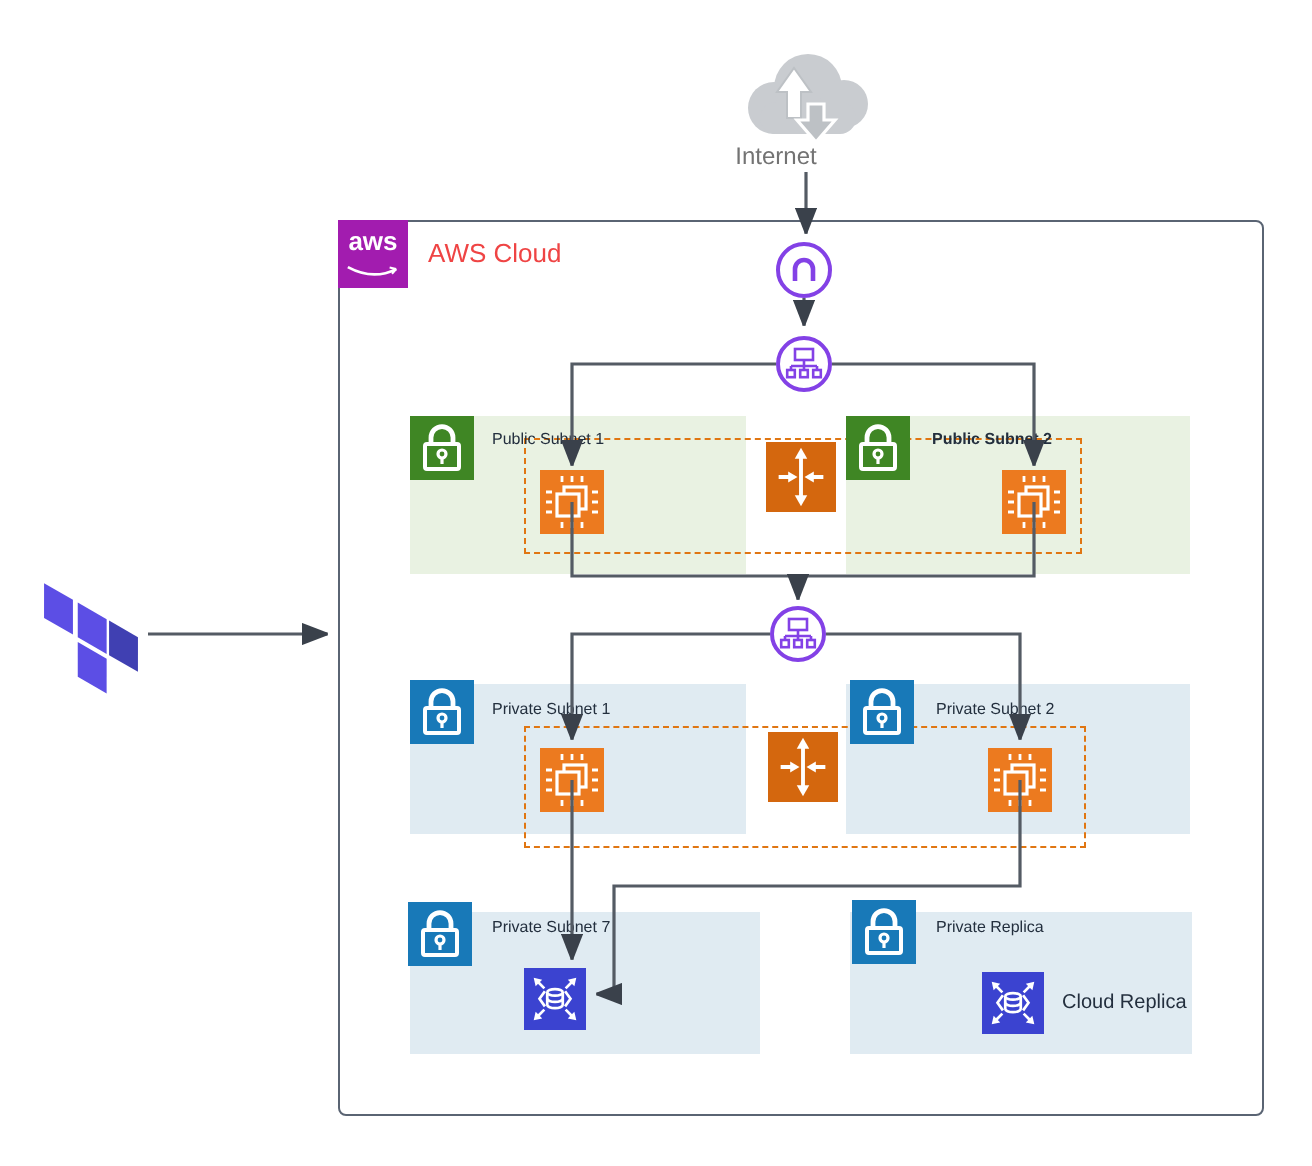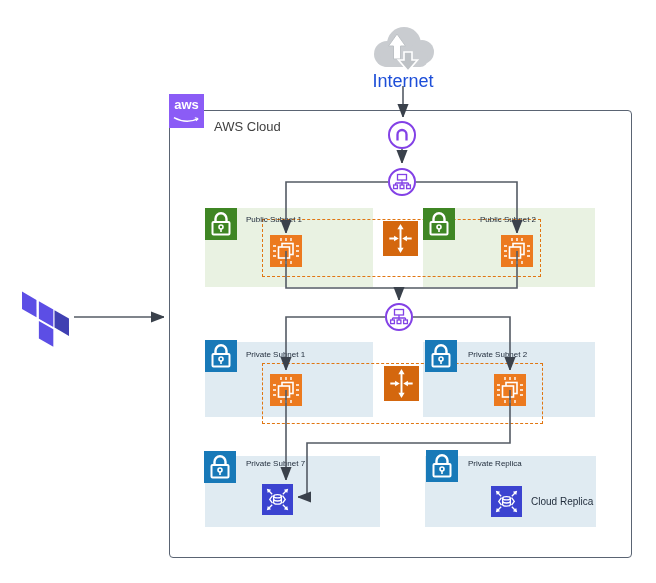--- a/index.html
+++ b/index.html
@@ -3,26 +3,26 @@
 <meta charset="utf-8">
 <style>
   html,body { margin:0; padding:0; background:#ffffff; }
   .canvas { position:relative; width:656px; height:583px; background:#fff;
             font-family:"Liberation Sans", sans-serif; overflow:hidden; }
   .abs { position:absolute; }
 
   
   .aws-box { position:absolute; left:169px; top:110px; width:463px; height:448px;
              border:1.5px solid #5A6473; border-radius:4px; background:#fff; box-sizing:border-box; }
-  .aws-logo { position:absolute; left:169px; top:94px; width:35px; height:34px;
-              background:#8b5cf6; z-index:6; }
+  .aws-logo { position:absolute; left:169px; top:110px; width:35px; height:34px;
+              background:#a21caf; z-index:6; }
   .aws-logo-text { position:absolute; left:0; top:3px; width:35px; text-align:center;
                    color:#fff; font-weight:bold; font-size:13px; }
   .aws-swoosh { position:absolute; left:3px; bottom:4px; width:29px; height:8px; }
-  .aws-cloud-label { position:absolute; left:214px; top:119px; font-size:13px; color:#404040; z-index:6; }
+  .aws-cloud-label { position:absolute; left:214px; top:119px; font-size:13px; color:#ef4444; z-index:6; }
 
   
   .subnet { position:absolute; z-index:1; }
   .subnet.public  { background:#E9F2E2; }
   .subnet.private { background:#E0EBF2; }
   .lock { position:absolute; width:32px; height:32px; z-index:3; }
   .lock.public  { background:#3F8624; }
   .lock.private { background:#1879B8; }
   .subnet-label { position:absolute; font-size:8px; color:#232F3E; white-space:nowrap; z-index:3; }
 
@@ -31,22 +31,22 @@
   .ec2 { width:32px; height:32px; background:#EC7A1F; }
   .asg-icon { width:35px; height:35px; background:#D4670E; }
   .rds { width:31px; height:31px; background:#3B43D0; }
 
   .asg-boundary { position:absolute; border:1.6px dashed #E07612; z-index:2; box-sizing:border-box; }
 
   .circle-node { position:absolute; width:28px; height:28px; border-radius:50%;
                  background:#fff; border:2px solid #8341E6; box-sizing:border-box; z-index:5; }
   .circle-node svg { position:absolute; left:0; top:0; }
 
-  .internet-label { position:absolute; left:363px; top:71px; width:80px; text-align:center;
-                    font-size:18px; color:#1d4ed8; }
+  .internet-label { position:absolute; left:348px; top:71px; width:80px; text-align:center;
+                    font-size:12px; color:#737373; }
   .read-replica-label { position:absolute; left:531px; top:496px; font-size:10px; color:#232F3E; z-index:3; }
 
   .connector-layer { position:absolute; left:0; top:0; z-index:8; pointer-events:none; }
 </style>
 </head>
 <body>
 
 <div class="canvas">
 
   <svg class="abs" style="left:366px; top:21px;" width="76" height="52" viewBox="0 0 76 52">
@@ -154,21 +154,21 @@
   <div class="lock private" style="left:426px; top:450px;">
     <svg width="32" height="32" viewBox="0 0 32 32">
         <path d="M10.5,14 v-3.2 a5.5,5.5 0 0 1 11,0 V14" stroke="#fff" stroke-width="2.4" fill="none"></path>
         <rect x="7.5" y="14" width="17" height="12.5" rx="1" stroke="#fff" stroke-width="2" fill="none"></rect>
         <circle cx="16" cy="19" r="2" stroke="#fff" stroke-width="1.6" fill="none"></circle>
         <line x1="16" y1="21" x2="16" y2="24" stroke="#fff" stroke-width="1.6"></line>
       </svg>
   </div>
 
   <div class="subnet-label" style="left:246px; top:215px;">Public Subnet 1</div>
-  <div class="subnet-label" style="left:480px; top:215px;">Public Subnet 2</div>
+  <div class="subnet-label" style="left:466px; top:215px;font-weight:bold;">Public Subnet 2</div>
   <div class="subnet-label" style="left:246px; top:350px;">Private Subnet 1</div>
   <div class="subnet-label" style="left:468px; top:350px;">Private Subnet 2</div>
   <div class="subnet-label" style="left:246px; top:459px;">Private Subnet 7</div>
   <div class="subnet-label" style="left:468px; top:459px;">Private Replica</div>
 
   <div class="svc ec2" style="left:270px; top:235px;">
     <svg width="32" height="32" viewBox="0 0 32 32">
       <g stroke="#fff" stroke-width="1.4">
         <path d="M11,3 V6 M16,3 V6 M21,3 V6 M11,26 V29 M16,26 V29 M21,26 V29 M3,11 H6 M3,16 H6 M3,21 H6 M26,11 H29 M26,16 H29 M26,21 H29"></path>
       </g>

